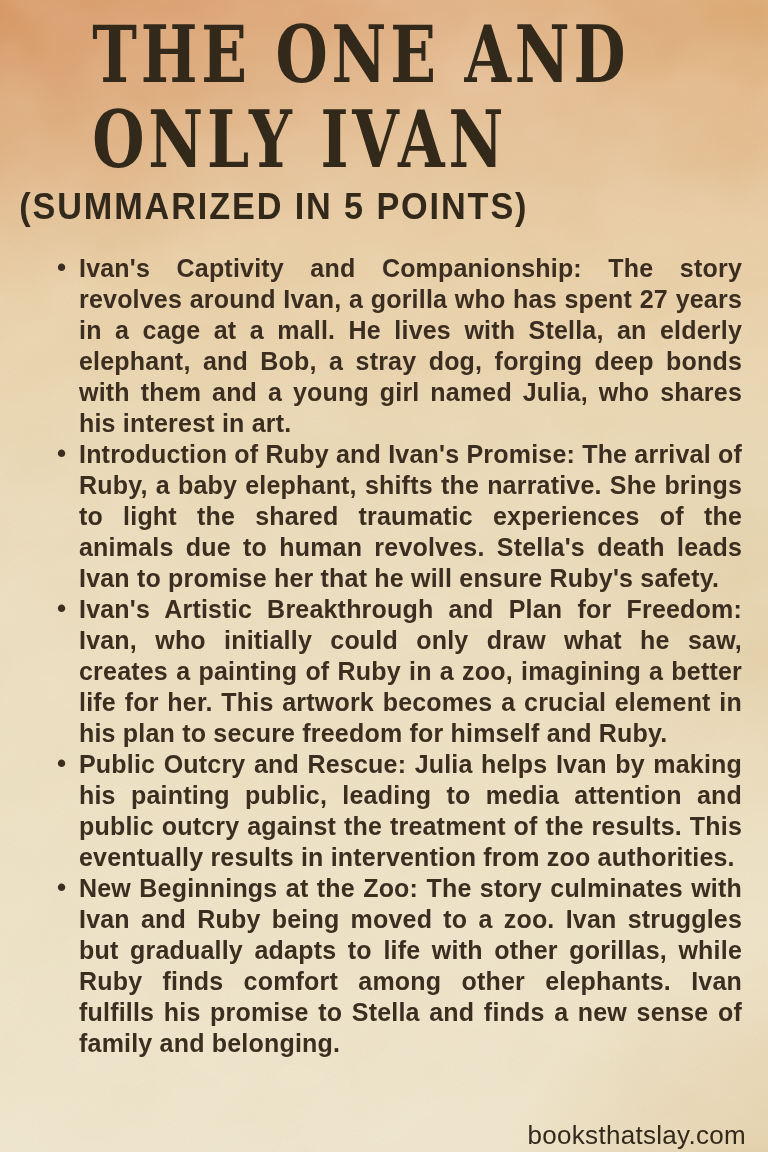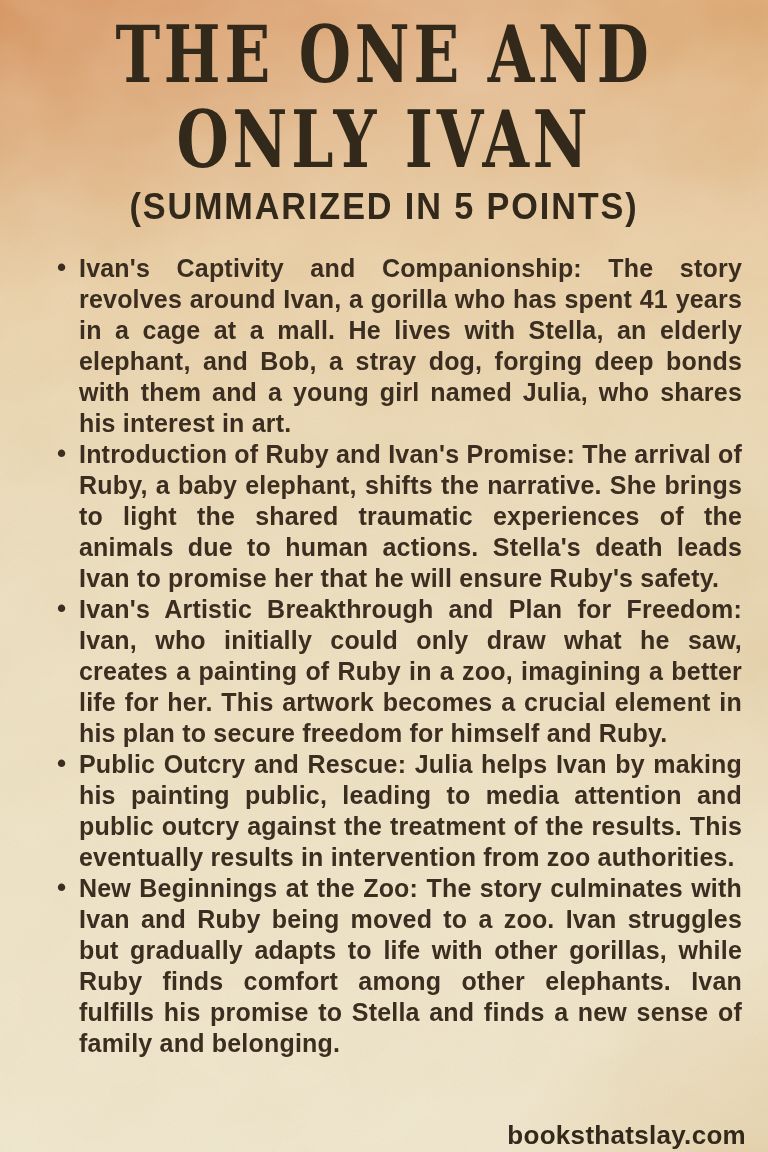--- a/index.html
+++ b/index.html
@@ -24,21 +24,21 @@
         #eee2c4 72%,
         var(--bg-bottom, #efe6cc) 100%);
   }
 
   .texture {
     position: absolute;
     inset: 0;
     pointer-events: none;
   }
 
-  .header { position: relative; text-align: center; padding-top: 12px; }
+  .header { position: relative; text-align: left; padding-top: 12px; }
 
   .title-line {
     display: block;
     font-family: "DejaVu Serif", "Liberation Serif", serif;
     font-weight: 700;
     font-size: 79px;
     line-height: 85px;
     letter-spacing: 5px;
     transform: scaleX(0.76);
     transform-origin: 50% 50%;
@@ -78,21 +78,21 @@
     left: -22px;
     top: -1px;
     font-size: 26px;
   }
 
   .watermark {
     position: absolute;
     right: 22px;
     bottom: 1px;
     font-size: 26px;
-    font-weight: 700;
+    font-weight: 400;
     letter-spacing: 0.3px;
     color: var(--title-color, #32291b);
   }
 </style>
 </head>
 <body>
 
 <div class="poster">
 
   <svg class="texture" width="768" height="1152" xmlns="http://www.w3.org/2000/svg" aria-hidden="true">
@@ -114,25 +114,25 @@
     <h1 style="margin:0; font-size:inherit; font-weight:inherit;">
       <span class="title-line">THE ONE AND</span>
       <span class="title-line">ONLY IVAN</span>
     </h1>
     <span class="subtitle">(SUMMARIZED IN 5 POINTS)</span>
   </div>
 
   <ul class="points">
     <li class="point">
       <span class="bullet">•</span>
-      <span>Ivan's Captivity and Companionship: The story revolves around Ivan, a gorilla who has spent 41 years in a cage at a mall. He lives with Stella, an elderly elephant, and Bob, a stray dog, forging deep bonds with them and a young girl named Julia, who shares his interest in art.</span>
+      <span>Ivan's Captivity and Companionship: The story revolves around Ivan, a gorilla who has spent 27 years in a cage at a mall. He lives with Stella, an elderly elephant, and Bob, a stray dog, forging deep bonds with them and a young girl named Julia, who shares his interest in art.</span>
     </li>
     <li class="point">
       <span class="bullet">•</span>
-      <span>Introduction of Ruby and Ivan's Promise: The arrival of Ruby, a baby elephant, shifts the narrative. She brings to light the shared traumatic experiences of the animals due to human actions. Stella's death leads Ivan to promise her that he will ensure Ruby's safety.</span>
+      <span>Introduction of Ruby and Ivan's Promise: The arrival of Ruby, a baby elephant, shifts the narrative. She brings to light the shared traumatic experiences of the animals due to human revolves. Stella's death leads Ivan to promise her that he will ensure Ruby's safety.</span>
     </li>
     <li class="point">
       <span class="bullet">•</span>
       <span>Ivan's Artistic Breakthrough and Plan for Freedom: Ivan, who initially could only draw what he saw, creates a painting of Ruby in a zoo, imagining a better life for her. This artwork becomes a crucial element in his plan to secure freedom for himself and Ruby.</span>
     </li>
     <li class="point">
       <span class="bullet">•</span>
       <span>Public Outcry and Rescue: Julia helps Ivan by making his painting public, leading to media attention and public outcry against the treatment of the results. This eventually results in intervention from zoo authorities.</span>
     </li>
     <li class="point">

